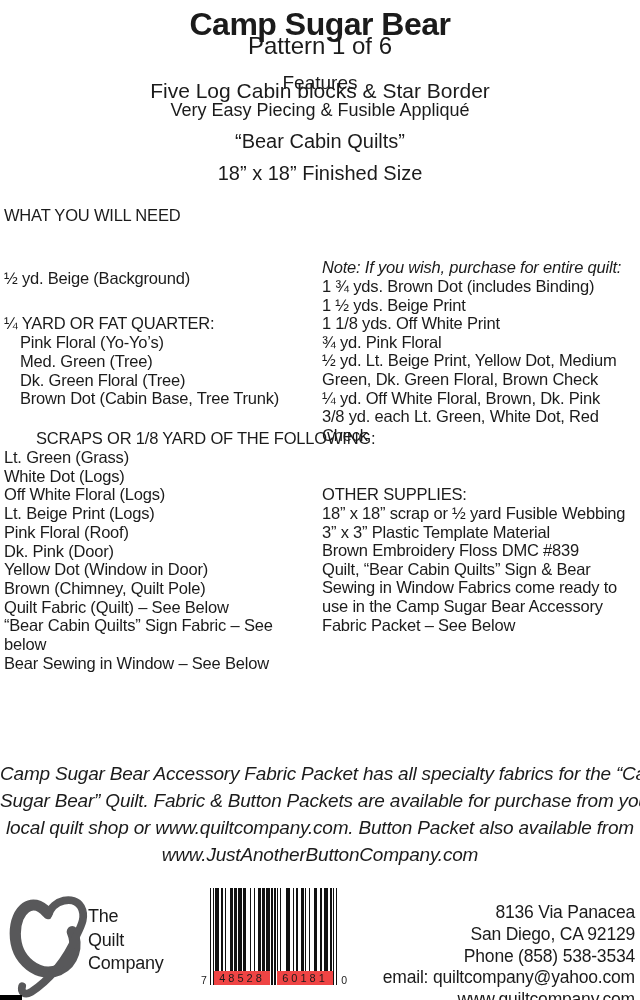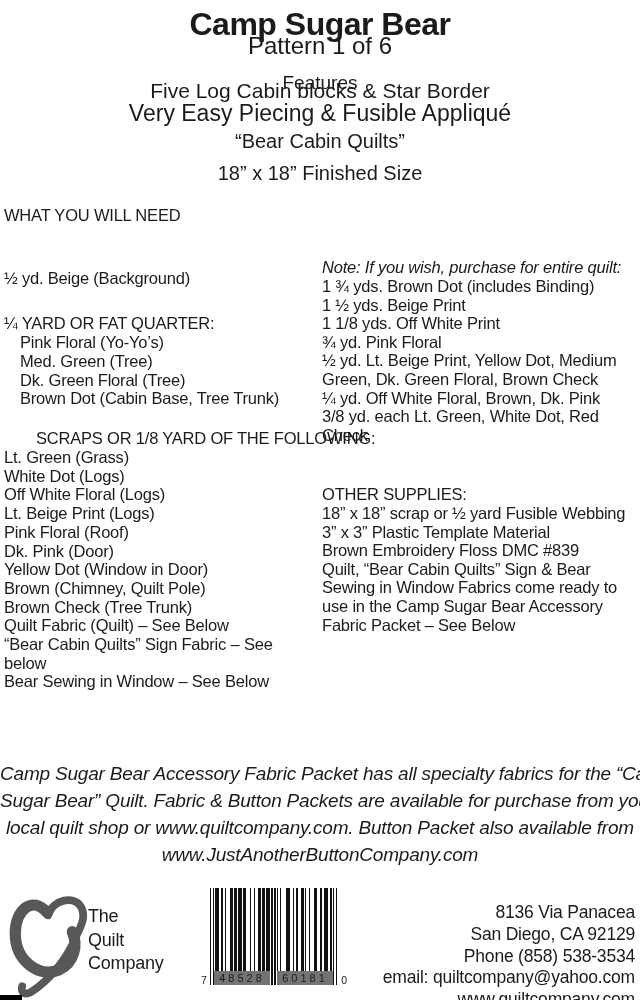--- a/index.html
+++ b/index.html
@@ -9,21 +9,21 @@
     color:#1b1b1b;overflow:hidden;
     -webkit-font-smoothing:antialiased;
   }
   .abs{position:absolute;white-space:nowrap;}
   
   .hdr{left:0;width:100%;text-align:center;}
   .title{top:6px;font-size:32px;font-weight:bold;letter-spacing:-.5px;}
   .pattern{top:32px;font-size:24px;}
   .features{top:72px;font-size:19px;}
   .feat1{top:79px;font-size:21px;}
-  .feat2{top:100px;font-size:23px;}
+  .feat2{top:100px;font-size:18px;}
   .quiltname{top:130px;font-size:20px;}
   .sizeline{top:162px;font-size:20px;}
   
   .leftcol{left:4px;}
   .rightcol{left:322px;}
   .bodyline{font-size:16.5px;letter-spacing:-.2px;}
   .needs-heading{top:206px;}
   .bg-line{top:257px;margin-top:12px;}
   .quarter-heading{top:314px;}
   .quarter-list{top:333px;line-height:18.8px;margin-left:16px;}
@@ -37,21 +37,21 @@
   
   .footer-para{left:0;top:760px;width:100%;text-align:center;
     font-style:italic;font-size:19px;line-height:27px;letter-spacing:-.2px;}
   
   .logo-q{left:8px;top:892px;}
   .logo-text{left:88px;top:905px;font-size:18px;line-height:23.5px;letter-spacing:-.2px;}
   
   .barcode{left:210px;top:888px;width:127px;height:97px;}
   .barcode svg{display:block;width:127px;height:97px;shape-rendering:crispEdges;}
   .barcode svg rect{fill:#111;}
-  .bc-win{position:absolute;bottom:0;height:14px;background:#737373;
+  .bc-win{position:absolute;bottom:0;height:14px;background:#ef4444;
     font-size:11px;letter-spacing:3px;text-align:center;line-height:14px;}
   .bc-win-left{left:4px;width:56px;}
   .bc-win-right{left:67px;width:56px;}
   .bc-out{position:absolute;bottom:-1px;font-size:10.5px;}
   .bc-out-left{left:-9px;}
   .bc-out-right{right:-10px;}
   
   .contact{right:5px;top:902px;text-align:right;
     font-size:17.5px;line-height:21.8px;letter-spacing:-.2px;}
   
@@ -82,21 +82,20 @@
 <div class="abs leftcol scraps-heading bodyline">SCRAPS OR 1/8 YARD OF THE FOLLOWING:</div>
 <div class="abs leftcol scraps-list list">
   <div class="bodyline">Lt. Green (Grass)</div>
   <div class="bodyline">White Dot (Logs)</div>
   <div class="bodyline">Off White Floral (Logs)</div>
   <div class="bodyline">Lt. Beige Print (Logs)</div>
   <div class="bodyline">Pink Floral (Roof)</div>
   <div class="bodyline">Dk. Pink (Door)</div>
   <div class="bodyline">Yellow Dot (Window in Door)</div>
   <div class="bodyline">Brown (Chimney, Quilt Pole)</div>
-  <div class="bodyline">Brown Check (Tree Trunk)</div>
   <div class="bodyline">Quilt Fabric (Quilt) – See Below</div>
   <div class="bodyline">“Bear Cabin Quilts” Sign Fabric – See</div>
   <div class="bodyline">below</div>
   <div class="bodyline">Bear Sewing in Window – See Below</div>
 </div>
 
 <div class="abs rightcol note-intro bodyline">Note: If you wish, purchase for entire quilt:</div>
 <div class="abs rightcol note-list list">
   <div class="bodyline">1 ¾ yds. Brown Dot (includes Binding)</div>
   <div class="bodyline">1 ½ yds. Beige Print</div>

